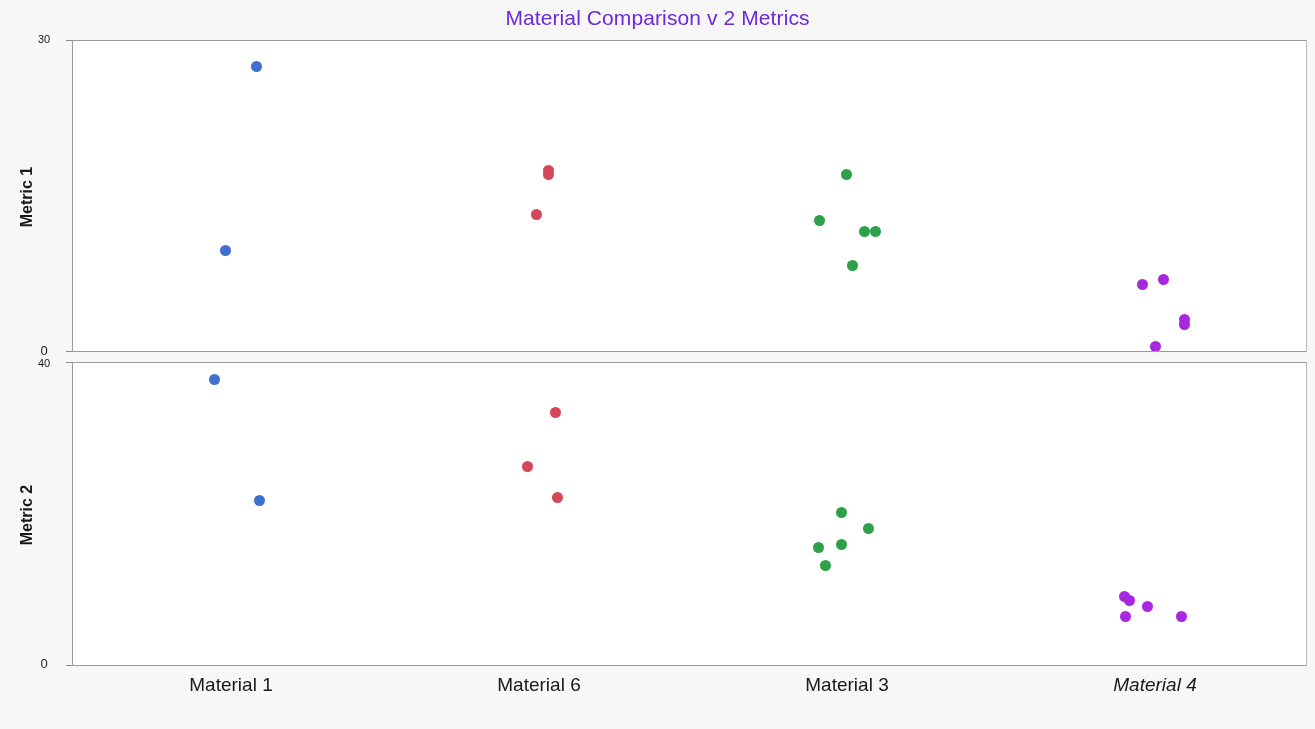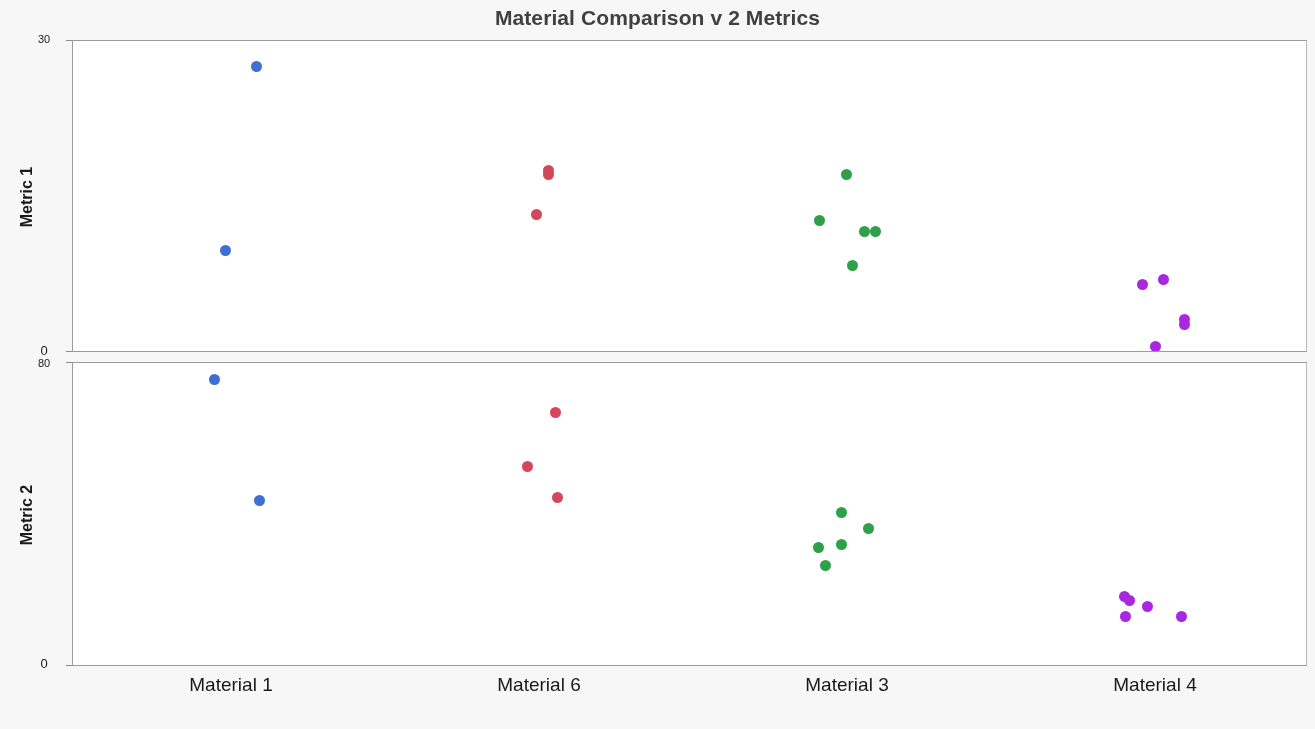--- a/index.html
+++ b/index.html
@@ -19,22 +19,22 @@
     height: 729px;
     background: #f7f7f7;
   }
   .chart-title {
     position: absolute;
     left: 0;
     top: 6px;
     width: 1315px;
     text-align: center;
     font-size: 21px;
-    font-weight: bold;
-    color: #404040;
+    font-weight: normal;
+    color: #6d28d9;
     letter-spacing: 0.1px;
   }
 
   
   .panel {
     position: absolute;
     background: #ffffff;
     border-top: 1px solid #9a9a9a;
     border-left: 1px solid #9a9a9a;
     border-right: 1px solid #b9b9b9;
@@ -154,21 +154,21 @@
       <div class="pt" style="left: 802px; top: 190.747px; background: rgb(46, 160, 74);"></div>
       <div class="pt" style="left: 779px; top: 224.957px; background: rgb(46, 160, 74);"></div>
       <div class="pt" style="left: 1069px; top: 243.617px; background: rgb(168, 40, 224);"></div>
       <div class="pt" style="left: 1090px; top: 238.433px; background: rgb(168, 40, 224);"></div>
       <div class="pt" style="left: 1111px; top: 278.863px; background: rgb(168, 40, 224);"></div>
       <div class="pt" style="left: 1111px; top: 283.01px; background: rgb(168, 40, 224);"></div>
       <div class="pt" style="left: 1082px; top: 305.817px; background: rgb(168, 40, 224);"></div>
     </div>
 
   <div class="ytitle" id="ytitle-metric2">Metric 2</div>
-  <div class="ytick" id="ytick-m2-top">80</div>
+  <div class="ytick" id="ytick-m2-top">40</div>
   <div class="tickmark" style="left:66px; top:362px;"></div>
   <div class="ytick" id="ytick-m2-bottom">0</div>
   <div class="tickmark" style="left:66px; top:665px;"></div>
 
   <div class="panel" id="panel-metric2">
       <div class="pt" style="left: 141px; top: 16.665px; background: rgb(63, 111, 208);"></div>
       <div class="pt" style="left: 186px; top: 137.865px; background: rgb(63, 111, 208);"></div>
       <div class="pt" style="left: 482px; top: 49.2375px; background: rgb(210, 71, 89);"></div>
       <div class="pt" style="left: 454px; top: 103.02px; background: rgb(210, 71, 89);"></div>
       <div class="pt" style="left: 484px; top: 134.077px; background: rgb(210, 71, 89);"></div>
@@ -181,16 +181,16 @@
       <div class="pt" style="left: 1056px; top: 237.855px; background: rgb(168, 40, 224);"></div>
       <div class="pt" style="left: 1074px; top: 243.915px; background: rgb(168, 40, 224);"></div>
       <div class="pt" style="left: 1052px; top: 253.005px; background: rgb(168, 40, 224);"></div>
       <div class="pt" style="left: 1108px; top: 253.762px; background: rgb(168, 40, 224);"></div>
     </div>
 
   <div id="xtick-layer">
       <div class="xtick-label" style="left: 231px;">Material 1</div>
       <div class="xtick-label" style="left: 539px;">Material 6</div>
       <div class="xtick-label" style="left: 847px;">Material 3</div>
-      <div class="xtick-label" style="left: 1155px;">Material 4</div>
+      <div class="xtick-label" style="left: 1155px; font-style: italic;">Material 4</div>
     </div>
 
 </div>
 
 </body></html>

